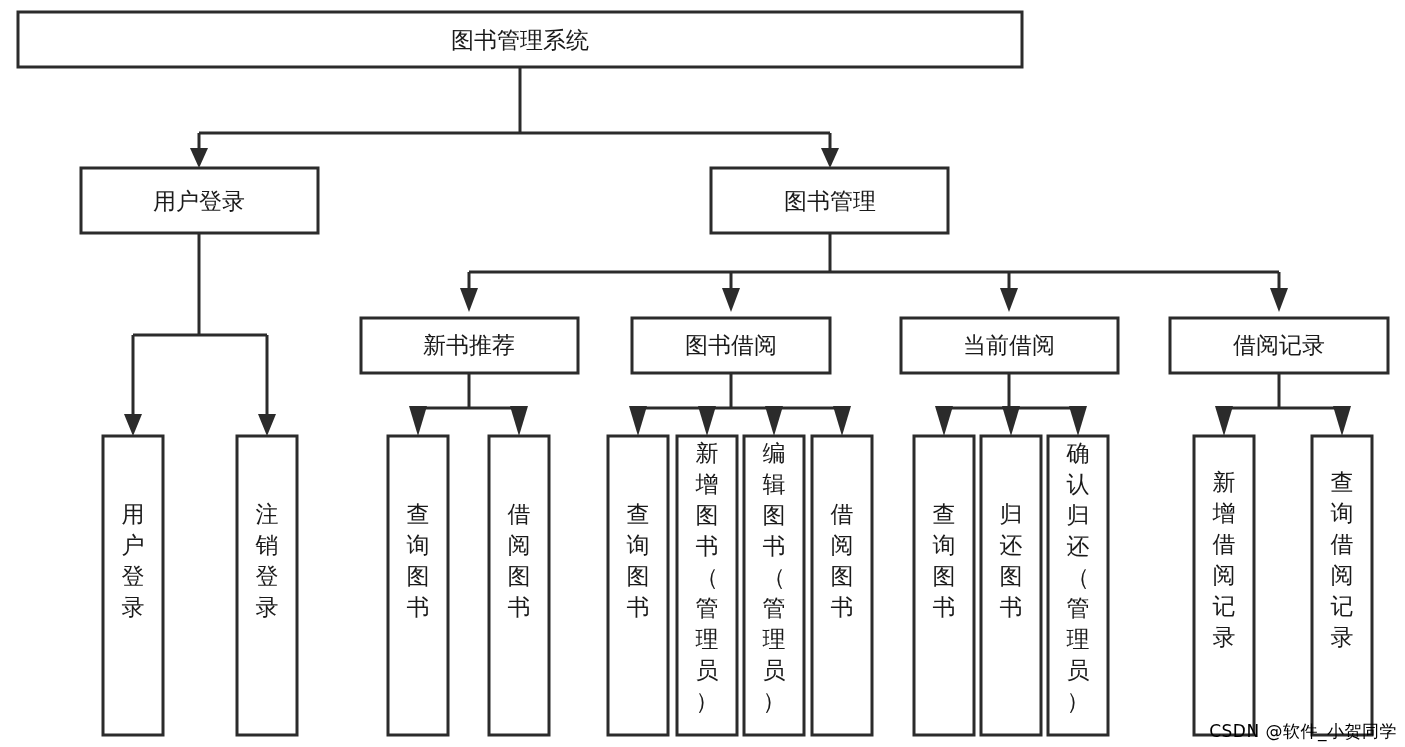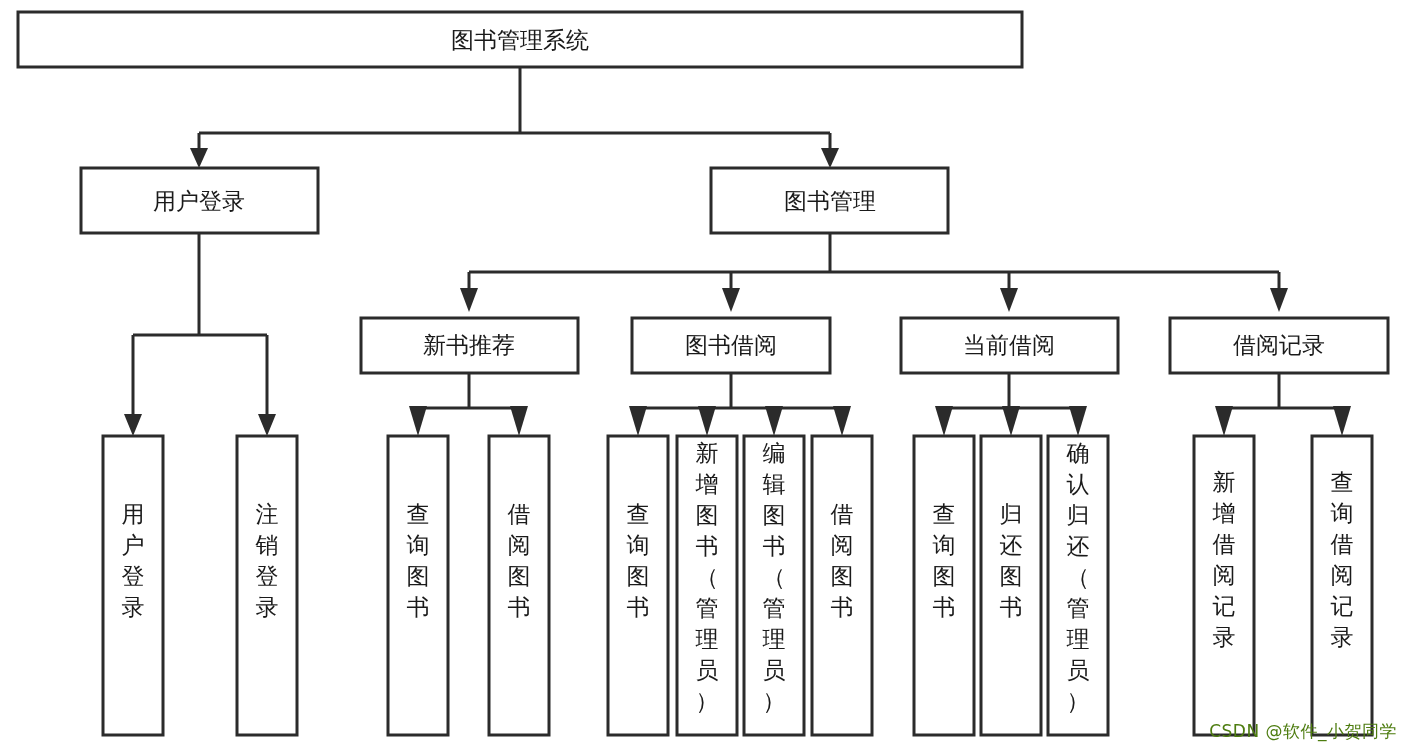--- a/index.html
+++ b/index.html
@@ -51,21 +51,21 @@
     font-size: 23px;
     fill: #1a1a1a;
     text-anchor: middle;
   }
   .watermark {
     position: absolute;
     right: 8px;
     bottom: 4px;
     font-family: "DejaVu Sans", "Liberation Sans", sans-serif;
     font-size: 17px;
-    color: #4d7c0f;
+    color: #000000;
     white-space: nowrap;
     letter-spacing: 0.5px;
   }
 </style>
 </head>
 <body>
 
 <div id="diagram-root">
 
   <svg id="flowchart" viewBox="0 0 1405 747" xmlns="http://www.w3.org/2000/svg">

